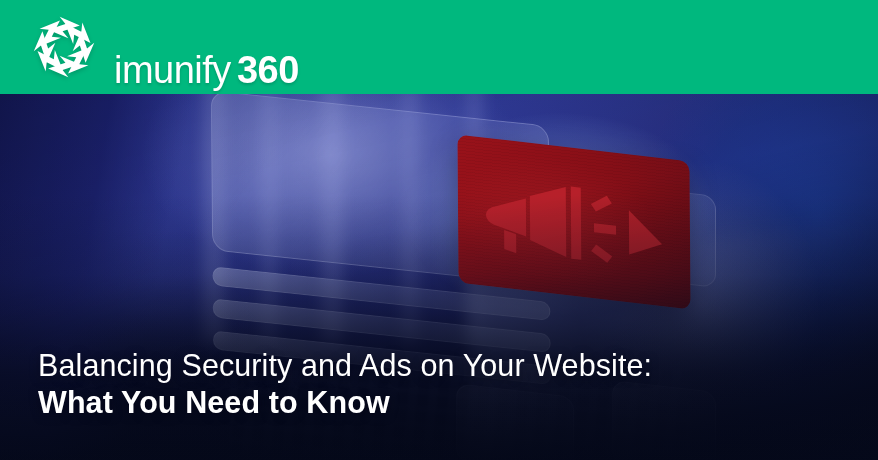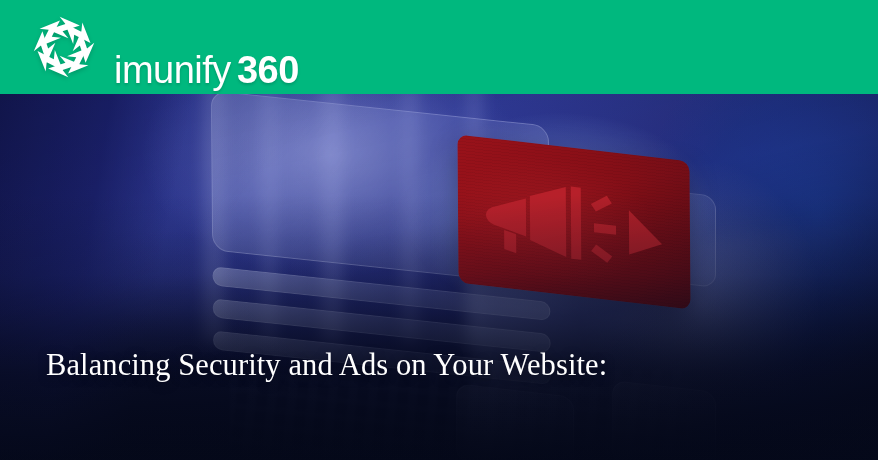--- a/index.html
+++ b/index.html
@@ -178,25 +178,24 @@
       repeating-linear-gradient(0deg, rgba(0,0,0,.05) 0px, rgba(0,0,0,.05) 1px, rgba(0,0,0,0) 1px, rgba(0,0,0,0) 3px);
   }
   .ad-icon {
     position:absolute; left:28px; top:38px; width:180px; height:78px;
   }
   .ad-icon svg { display:block; width:180px; height:78px; }
 
   
   .headline {
     position:absolute;
-    left:46px; top:350px;
+    left:38px; top:350px;
     z-index:30;
     line-height:1.04;
     text-shadow:0 2px 10px rgba(2,4,18,.55);
-    font-family:Liberation Serif, serif;
   }
   .hl-1 {
     display:block;
     color:#ffffff;
     font-size:30.5px;
     font-weight:400;
     letter-spacing:.1px;
     white-space:nowrap;
   }
   .hl-2 {
@@ -302,15 +301,16 @@
         </svg>
       </div>
     </div>
 
     <div class="hero-grade"></div>
     <div class="hero-vignette"></div>
   </div>
 
   <div class="headline">
     <span class="hl-1">Balancing Security and Ads on Your Website:</span>
+    <span class="hl-2">What You Need to Know</span>
   </div>
 
 </div>
 
 </body></html>

